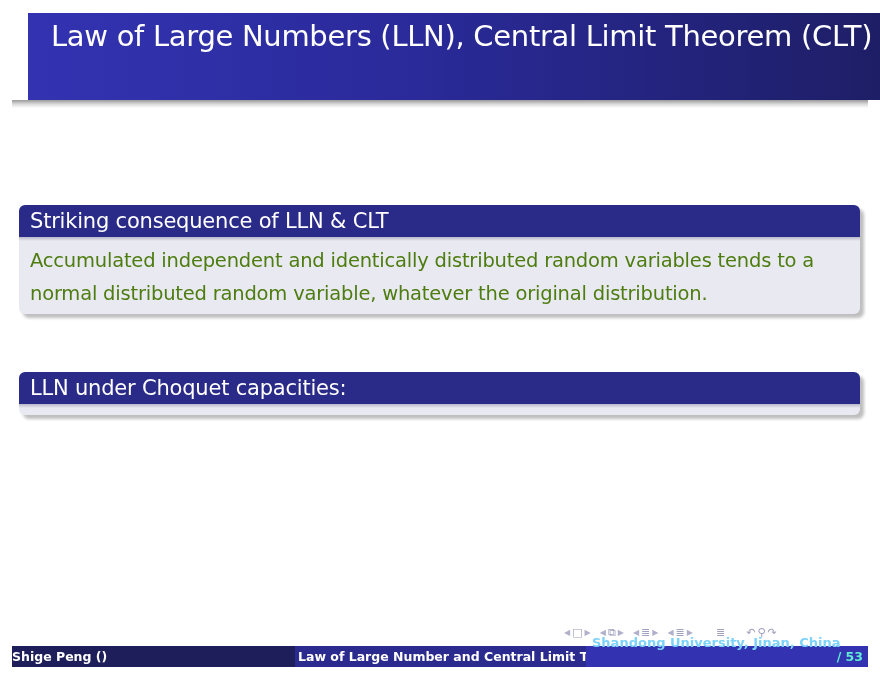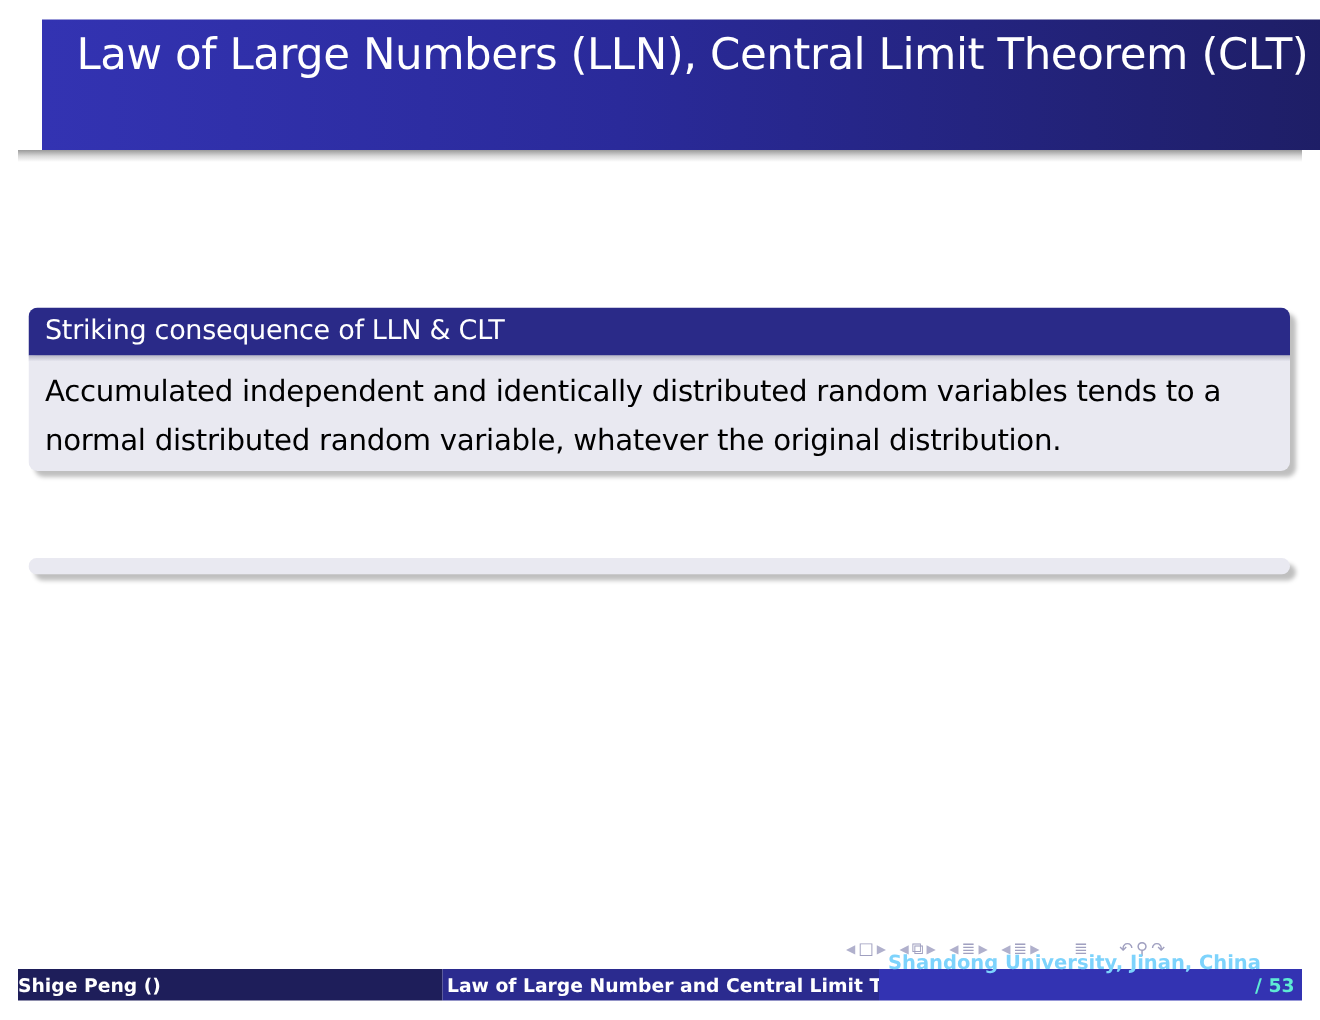--- a/index.html
+++ b/index.html
@@ -26,31 +26,31 @@
     }
     .block-inner {
       border-radius: 6px; overflow: hidden; position: relative; z-index: 2;
     }
     .block-shadow {
       position: absolute; left: 4px; top: 4px; right: -4px; bottom: -4px;
       border-radius: 6px; background: rgba(0,0,0,0.25); z-index: 1;
       filter: blur(1.5px);
     }
     .block-head {
-      background: #2a2a88; color: #ffffff; font-size: 18px; line-height: 32px;
+      background: #2a2a88; color: #ffffff; font-size: 21px; line-height: 32px;
       height: 32px; padding: 0 0 0 11px; letter-spacing: -0.2px;
       position: relative;
     }
     .block-head::after {
       content: ""; position: absolute; left: 0; right: 0; bottom: -4px; height: 4px;
       background: linear-gradient(180deg, #b8b8c8, #e9e9f1);
     }
     .block-body {
       background: #e9e9f1; font-size: 19.5px; line-height: 33px;
-      padding: 7px 11px 4px 11px; color: #000000; letter-spacing: -0.2px;
+      padding: 7px 11px 4px 11px; color: #4d7c0f; letter-spacing: -0.2px;
     }
 
     #block1 { top: 205px; }
     #block2 { top: 372px; }
 
     .footer {
       position: absolute; left: 12px; top: 646px; width: 856px; height: 21px;
       display: flex; font-family: "DejaVu Sans", sans-serif; font-weight: bold;
       font-size: 12.5px; color: #ffffff;
     }
@@ -95,20 +95,21 @@
   <div class="block-shadow"></div>
   <div class="block-inner">
     <div class="block-head">Striking consequence of LLN &amp; CLT</div>
     <div class="block-body" style="padding-right:40px;">Accumulated independent and identically distributed random variables tends to a normal distributed random variable, whatever the original distribution.</div>
   </div>
 </div>
 
 <div class="block" id="block2">
   <div class="block-shadow"></div>
   <div class="block-inner">
+    <div class="block-head">LLN under Choquet capacities:</div>
     <div class="block-body">
     </div>
   </div>
 </div>
 
 <div class="navbar">
   <div class="nav-group">
     <span class="nav-arrow">◀</span>
     <span class="nav-glyph">□</span>
     <span class="nav-arrow">▶</span>

